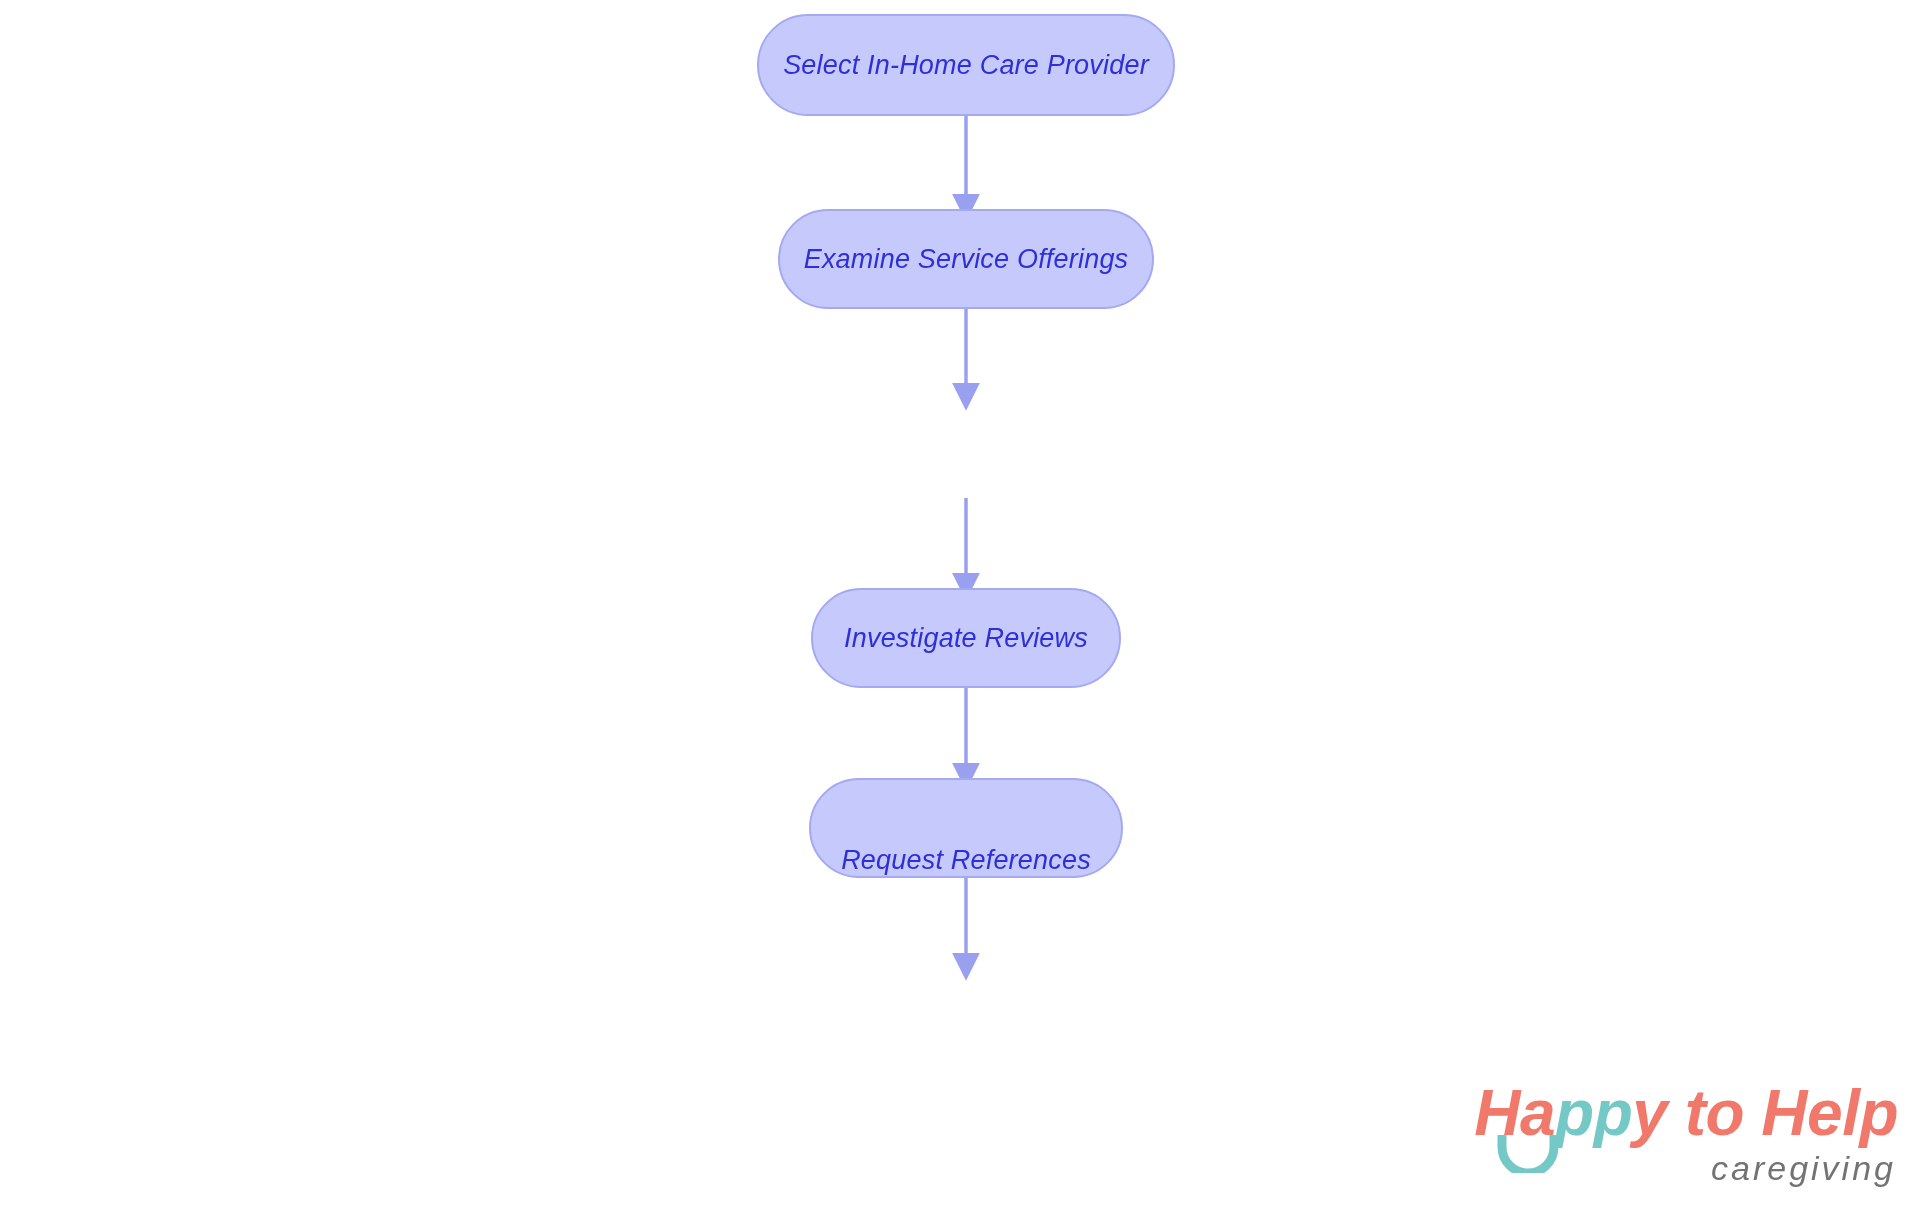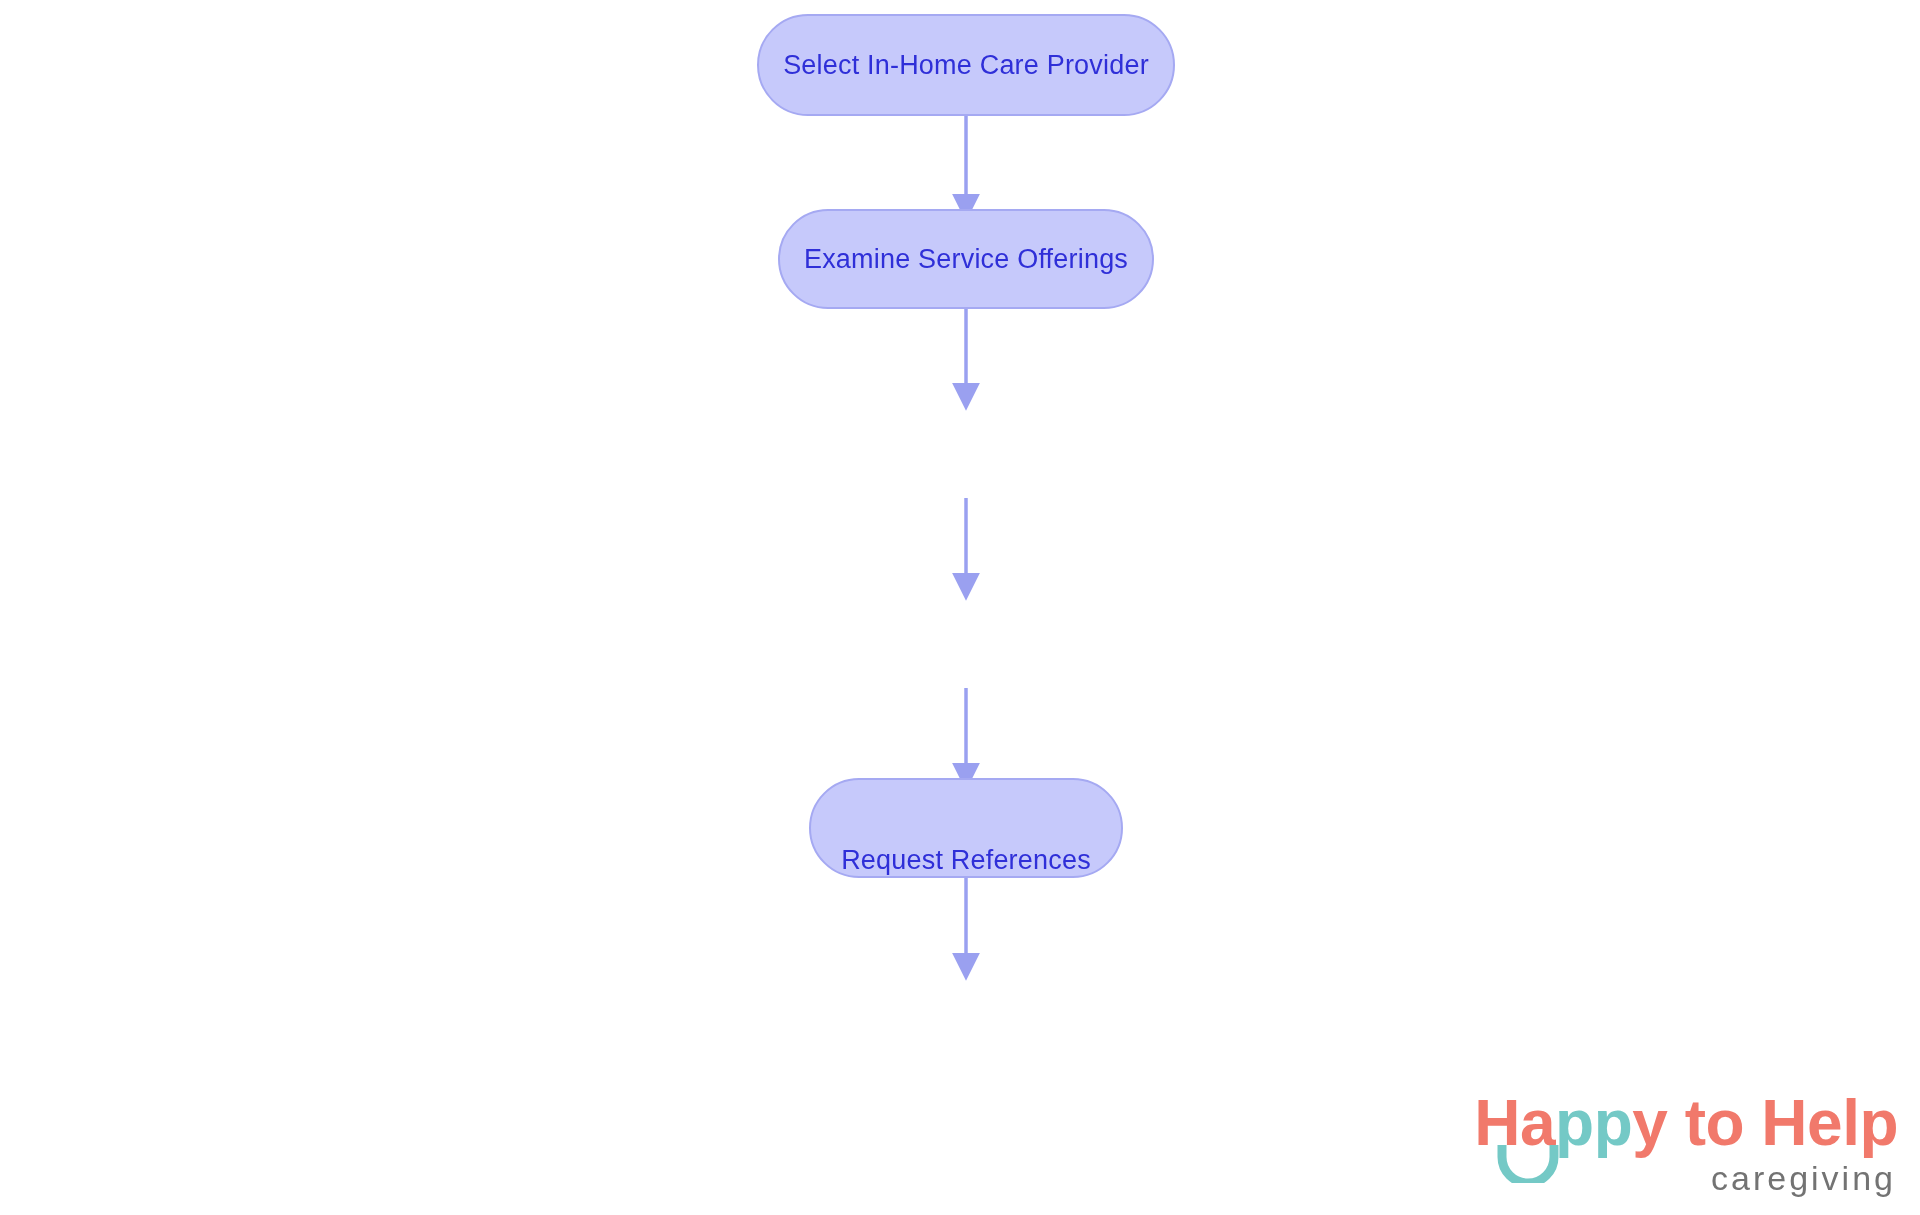--- a/index.html
+++ b/index.html
@@ -14,20 +14,21 @@
     overflow: hidden;
     font-family: "Liberation Sans", "DejaVu Sans", sans-serif;
   }
 
   #flow-canvas {
     position: absolute;
     left: 0;
     top: 0;
     width: 1920px;
     height: 1215px;
+    font-style: italic;
   }
 
   .flow-stack {
     position: absolute;
     left: 0;
     top: 0;
     width: 1920px;
     height: 1100px;
   }
 
@@ -44,21 +45,21 @@
     font-size: 27px;
     font-weight: 400;
     letter-spacing: 0.2px;
     white-space: nowrap;
     user-select: none;
   }
 
   .logo {
     position: absolute;
     right: 22px;
-    bottom: 16px;
+    bottom: 26px;
     width: 510px;
     height: 112px;
     user-select: none;
   }
   .logo-wordmark {
     position: absolute;
     right: 0;
     top: 0;
     font-size: 64px;
     font-weight: 700;
@@ -113,20 +114,23 @@
 
     <div class="flow-node" style="left:757px; top:14px; width:418px; height:102px;">
       <span>Select In-Home Care Provider</span>
     </div>
 
     <div class="flow-node" style="left:778px; top:209px; width:376px; height:100px;">
       <span>Examine Service Offerings</span>
     </div>
 
 
+    <div class="flow-node" style="left:811px; top:588px; width:310px; height:100px;">
+      <span>Investigate Reviews</span>
+    </div>
 
     <div class="flow-node" style="left:809px; top:778px; width:314px; height:100px;align-items:flex-end;">
       <span>Request References</span>
     </div>
 
 
   </div>
 
   <div class="logo">
     <div class="logo-wordmark">

